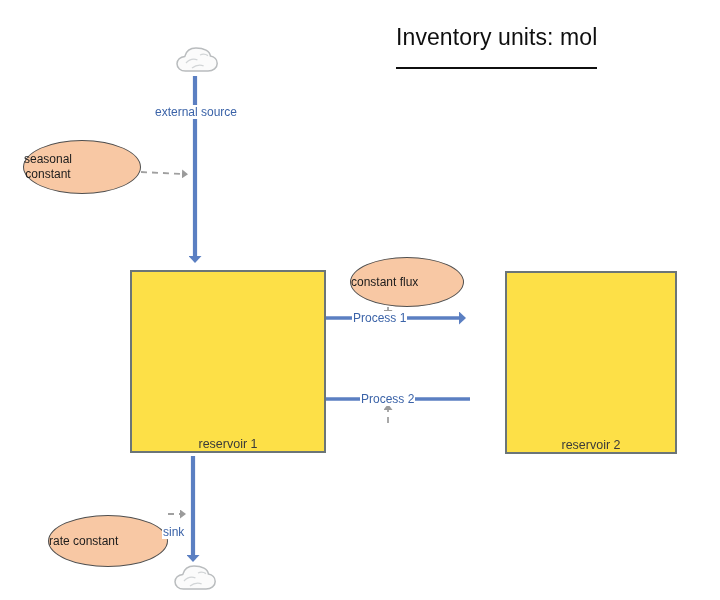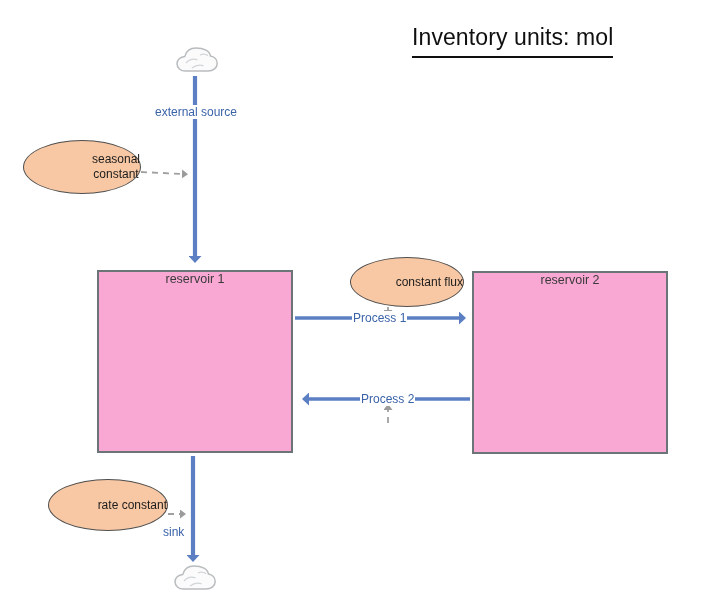--- a/index.html
+++ b/index.html
@@ -21,66 +21,67 @@
     position: absolute;
     left: 0;
     top: 0;
     width: 720px;
     height: 600px;
   }
 
   
   .title {
     position: absolute;
-    left: 412px;
+    left: 396px;
     top: 24px;
     font-size: 23px;
     color: #0f0f0f;
     letter-spacing: 0.1px;
     border-bottom: 2px solid #0f0f0f;
-    padding-bottom: 5px;
+    padding-bottom: 16px;
     white-space: nowrap;
   }
 
   
   .reservoir {
     position: absolute;
     box-sizing: border-box;
-    background: #f9a8d4;
+    background: #fde047;
     border: 2px solid #6b7577;
     display: flex;
-    align-items: flex-start;
+    align-items: flex-end;
     justify-content: center;
+    margin-left: 33px;
   }
   .reservoir-label {
     font-size: 12.5px;
     color: #3a3a3a;
   }
   #reservoir-1 { left: 97px;  top: 270px; width: 196px; height: 183px; }
-  #reservoir-2 { left: 472px; top: 271px; width: 196px; height: 183px; }
+  #reservoir-2 { left: 472px; top: 271px; width: 172px; height: 183px; }
 
   
   .ellipse {
     position: absolute;
     box-sizing: border-box;
     background: #f8c8a4;
     border: 1.6px solid #4f4f4f;
     border-radius: 50%;
     display: flex;
     align-items: center;
-    justify-content: flex-end;
+    justify-content: flex-start;
     text-align: center;
     line-height: 1.25;
     font-size: 12px;
     color: #1c1c1c;
   }
   #ellipse-seasonal-amplitude { left: 23px;  top: 140px; width: 118px; height: 54px; }
   #ellipse-constant-flux      { left: 350px; top: 257px; width: 114px; height: 50px; }
   #ellipse-residence-time     { left: 329px; top: 423px; width: 118px; height: 48px; }
-  #ellipse-rate-constant      { left: 48px;  top: 479px; width: 120px; height: 52px; }
+  #ellipse-rate-constant      { left: 48px;  top: 515px; width: 120px; height: 52px; }
 
   
   .flow-label {
     position: absolute;
     font-size: 12px;
     color: #3b63a8;
     background: #ffffff;
     padding: 0 1px;
     white-space: nowrap;
   }

